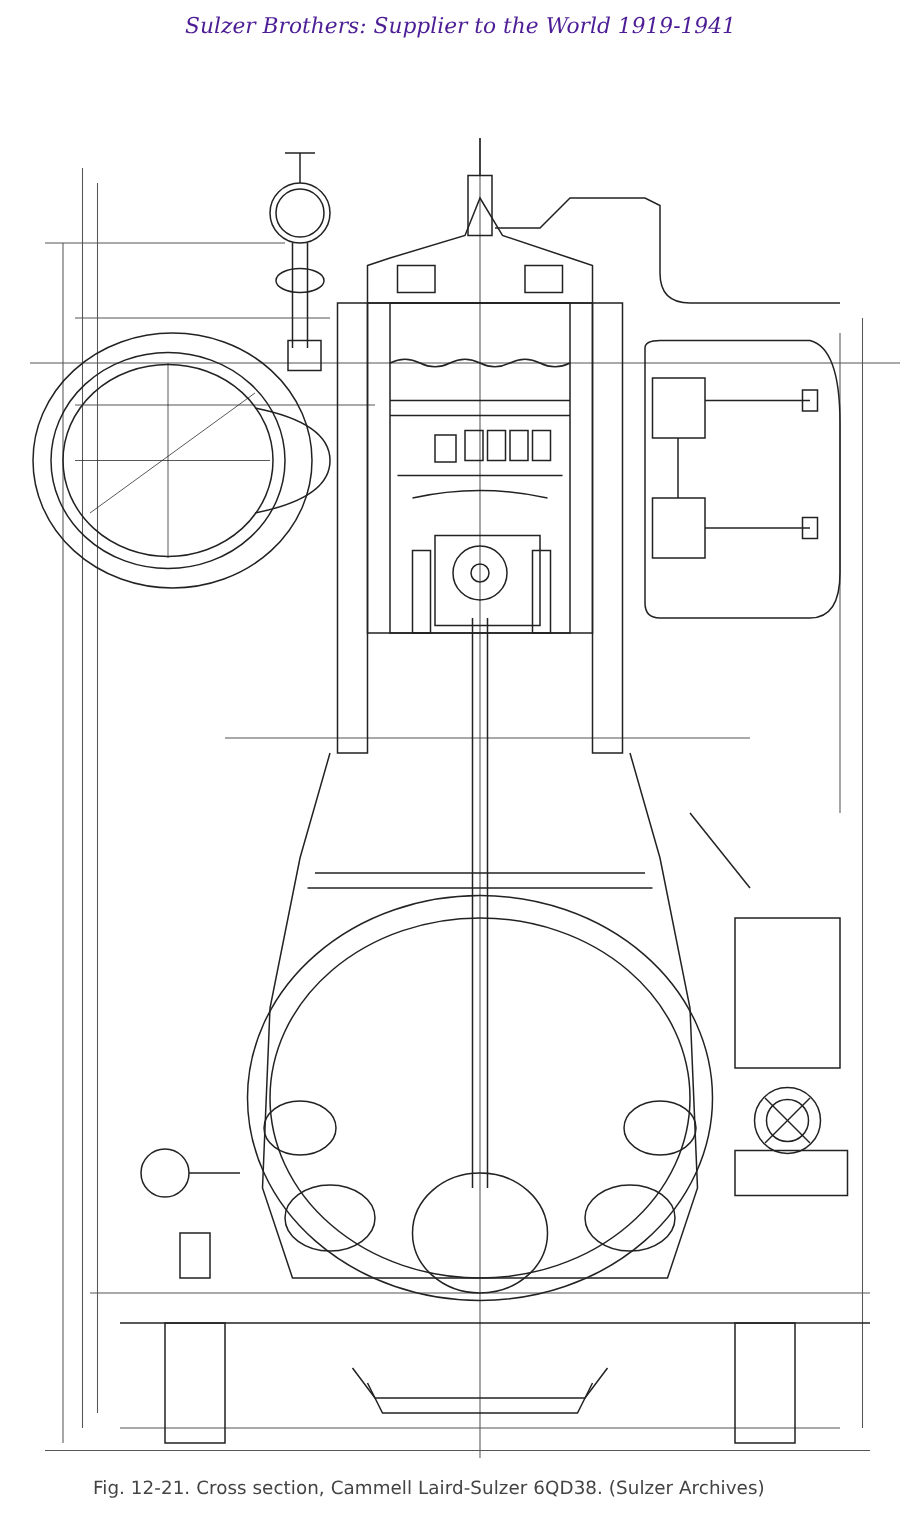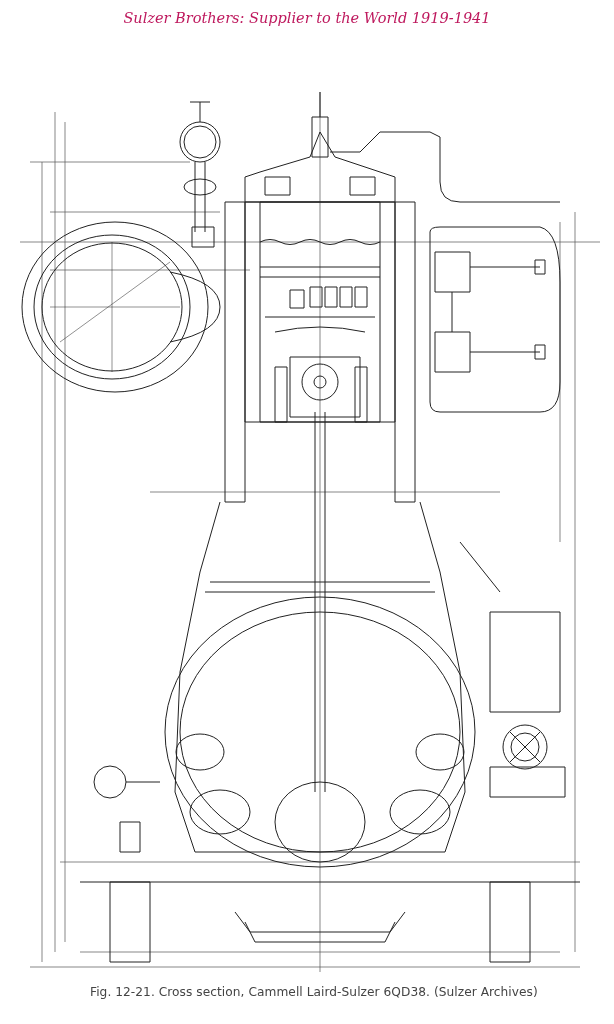--- a/index.html
+++ b/index.html
@@ -1,24 +1,24 @@
 <!DOCTYPE html>
 <html><head>
 <meta charset="utf-8">
 <style>
   html, body { margin: 0; padding: 0; background: #ffffff; }
   body { width: 614px; height: 1024px; position: relative; overflow: hidden; }
   .running-head {
     position: absolute; top: 10px; left: 0; width: 614px; text-align: center;
-    font-family: "DejaVu Serif", serif; font-style: italic; font-size: 14.5px; color: #be185d;
+    font-family: "DejaVu Serif", serif; font-style: italic; font-size: 14.5px; color: #4c1d95;
   }
   .figure { position: absolute; left: 20px; top: 92px; width: 580px; height: 880px; }
   .caption {
     position: absolute; top: 985px; left: 62px;
-    font-family: "DejaVu Sans", sans-serif; font-size: 12.2px; color: #444; letter-spacing: 0.05px; margin-left: 28px;
+    font-family: "DejaVu Sans", sans-serif; font-size: 12.2px; color: #444; letter-spacing: 0.05px;
   }
   svg line, svg path, svg circle, svg rect, svg ellipse { vector-effect: non-scaling-stroke; }
 </style>
 </head>
 <body>
 
 <div class="running-head">Sulzer Brothers: Supplier to the World 1919-1941</div>
 
 <div class="figure">
   <svg width="580" height="880" viewBox="0 0 580 880" fill="none" stroke="#222" stroke-width="1">

